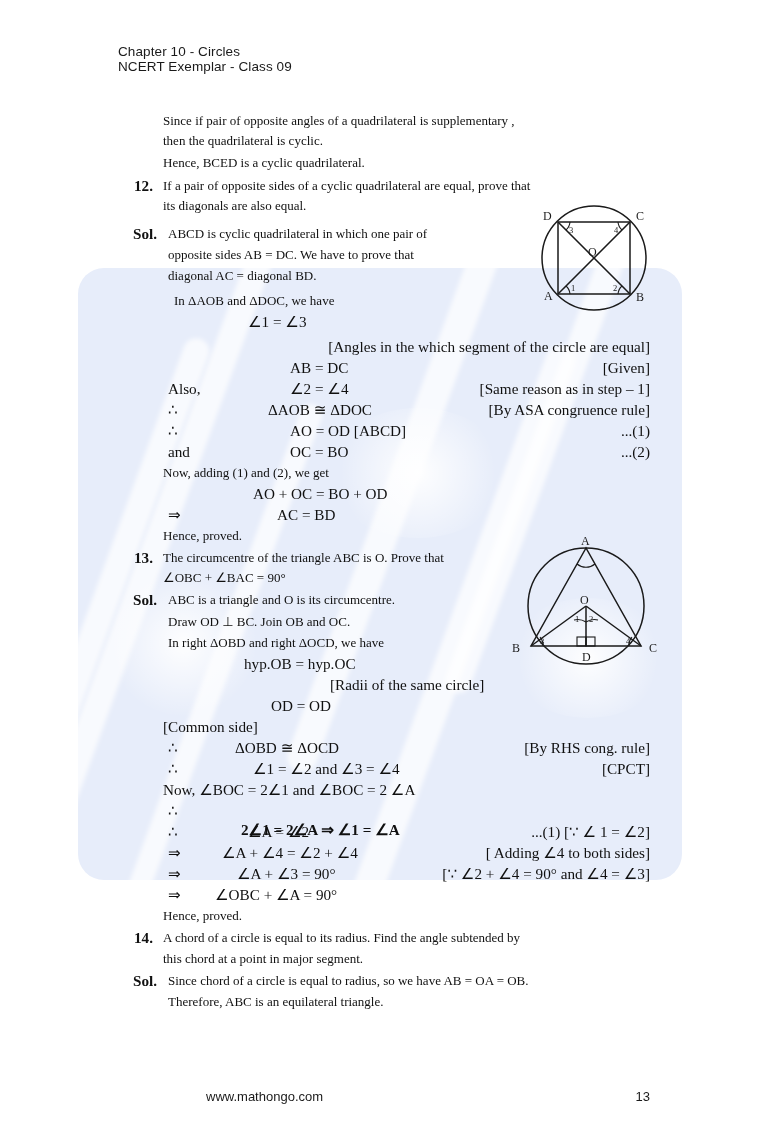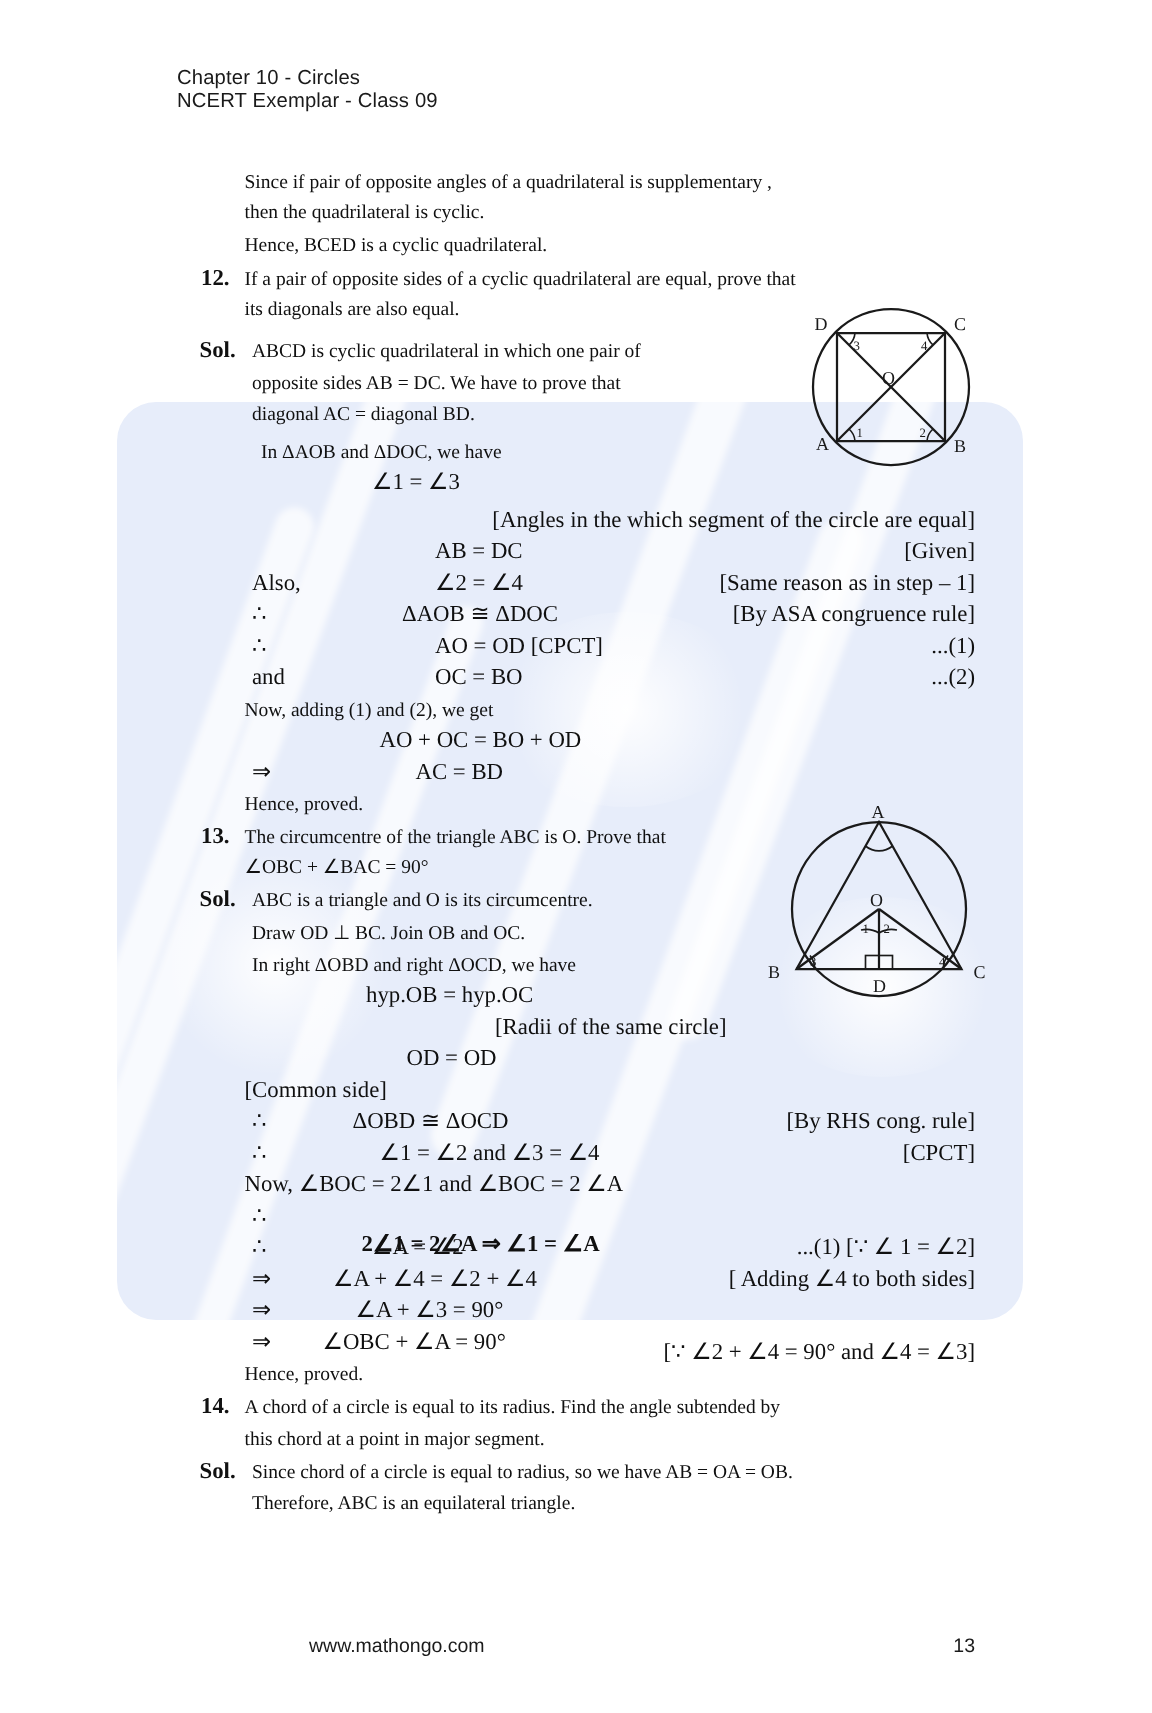--- a/index.html
+++ b/index.html
@@ -187,21 +187,21 @@
 
     <div class="lbl" style="left:168px; top:379px;">Also,</div>
     <div class="lbl" style="left:290px; top:379px;">∠2 = ∠4</div>
     <div class="right-note" style="top:379px;">[Same reason as in step – 1]</div>
 
     <div class="lbl" style="left:168px; top:400px;">∴</div>
     <div class="lbl" style="left:268px; top:400px;">ΔAOB ≅ ΔDOC</div>
     <div class="right-note" style="top:400px;">[By ASA congruence rule]</div>
 
     <div class="lbl" style="left:168px; top:421px;">∴</div>
-    <div class="lbl" style="left:290px; top:421px;">AO = OD  [CPCT]</div>
+    <div class="lbl" style="left:290px; top:421px;">AO = OD  [ABCD]</div>
     <div class="right-note" style="top:421px;">...(1)</div>
 
     <div class="lbl" style="left:168px; top:442px;">and</div>
     <div class="lbl" style="left:290px; top:442px;">OC = BO</div>
     <div class="right-note" style="top:442px;">...(2)</div>
 
     <div class="body-text" style="left:163px; top:463px;">Now, adding (1) and (2), we get</div>
     <div class="lbl" style="left:253px; top:484px;">AO + OC = BO + OD</div>
     <div class="lbl" style="left:168px; top:505px;">⇒</div>
     <div class="lbl" style="left:277px; top:505px;">AC = BD</div>
@@ -240,21 +240,21 @@
     <div class="lbl" style="left:168px; top:822px;">∴</div>
     <div class="lbl" style="left:248px; top:822px;">∠A =  ∠2</div>
     <div class="right-note" style="top:822px;">...(1) [∵ ∠ 1 = ∠2]</div>
 
     <div class="lbl" style="left:168px; top:843px;">⇒</div>
     <div class="lbl" style="left:222px; top:843px;">∠A + ∠4 =  ∠2 + ∠4</div>
     <div class="right-note" style="top:843px;">[ Adding ∠4 to both sides]</div>
 
     <div class="lbl" style="left:168px; top:864px;">⇒</div>
     <div class="lbl" style="left:237px; top:864px;">∠A + ∠3 = 90°</div>
-    <div class="right-note" style="top:892px;">[∵ ∠2 + ∠4 = 90° and ∠4 = ∠3]</div>
+    <div class="right-note" style="top:864px;">[∵ ∠2 + ∠4 = 90° and ∠4 = ∠3]</div>
 
     <div class="lbl" style="left:168px; top:885px;">⇒</div>
     <div class="lbl" style="left:215px; top:885px;">∠OBC + ∠A = 90°</div>
 
     <div class="body-text" style="left:163px; top:906px;">Hence, proved.</div>
 
     <div class="num-label" style="left:134px; top:928px;">14.</div>
     <div class="body-text" style="left:163px; top:928px;">A chord of a circle is equal to its radius. Find the angle subtended by</div>
     <div class="body-text" style="left:163px; top:949px;">this chord at a point in major segment.</div>
 

